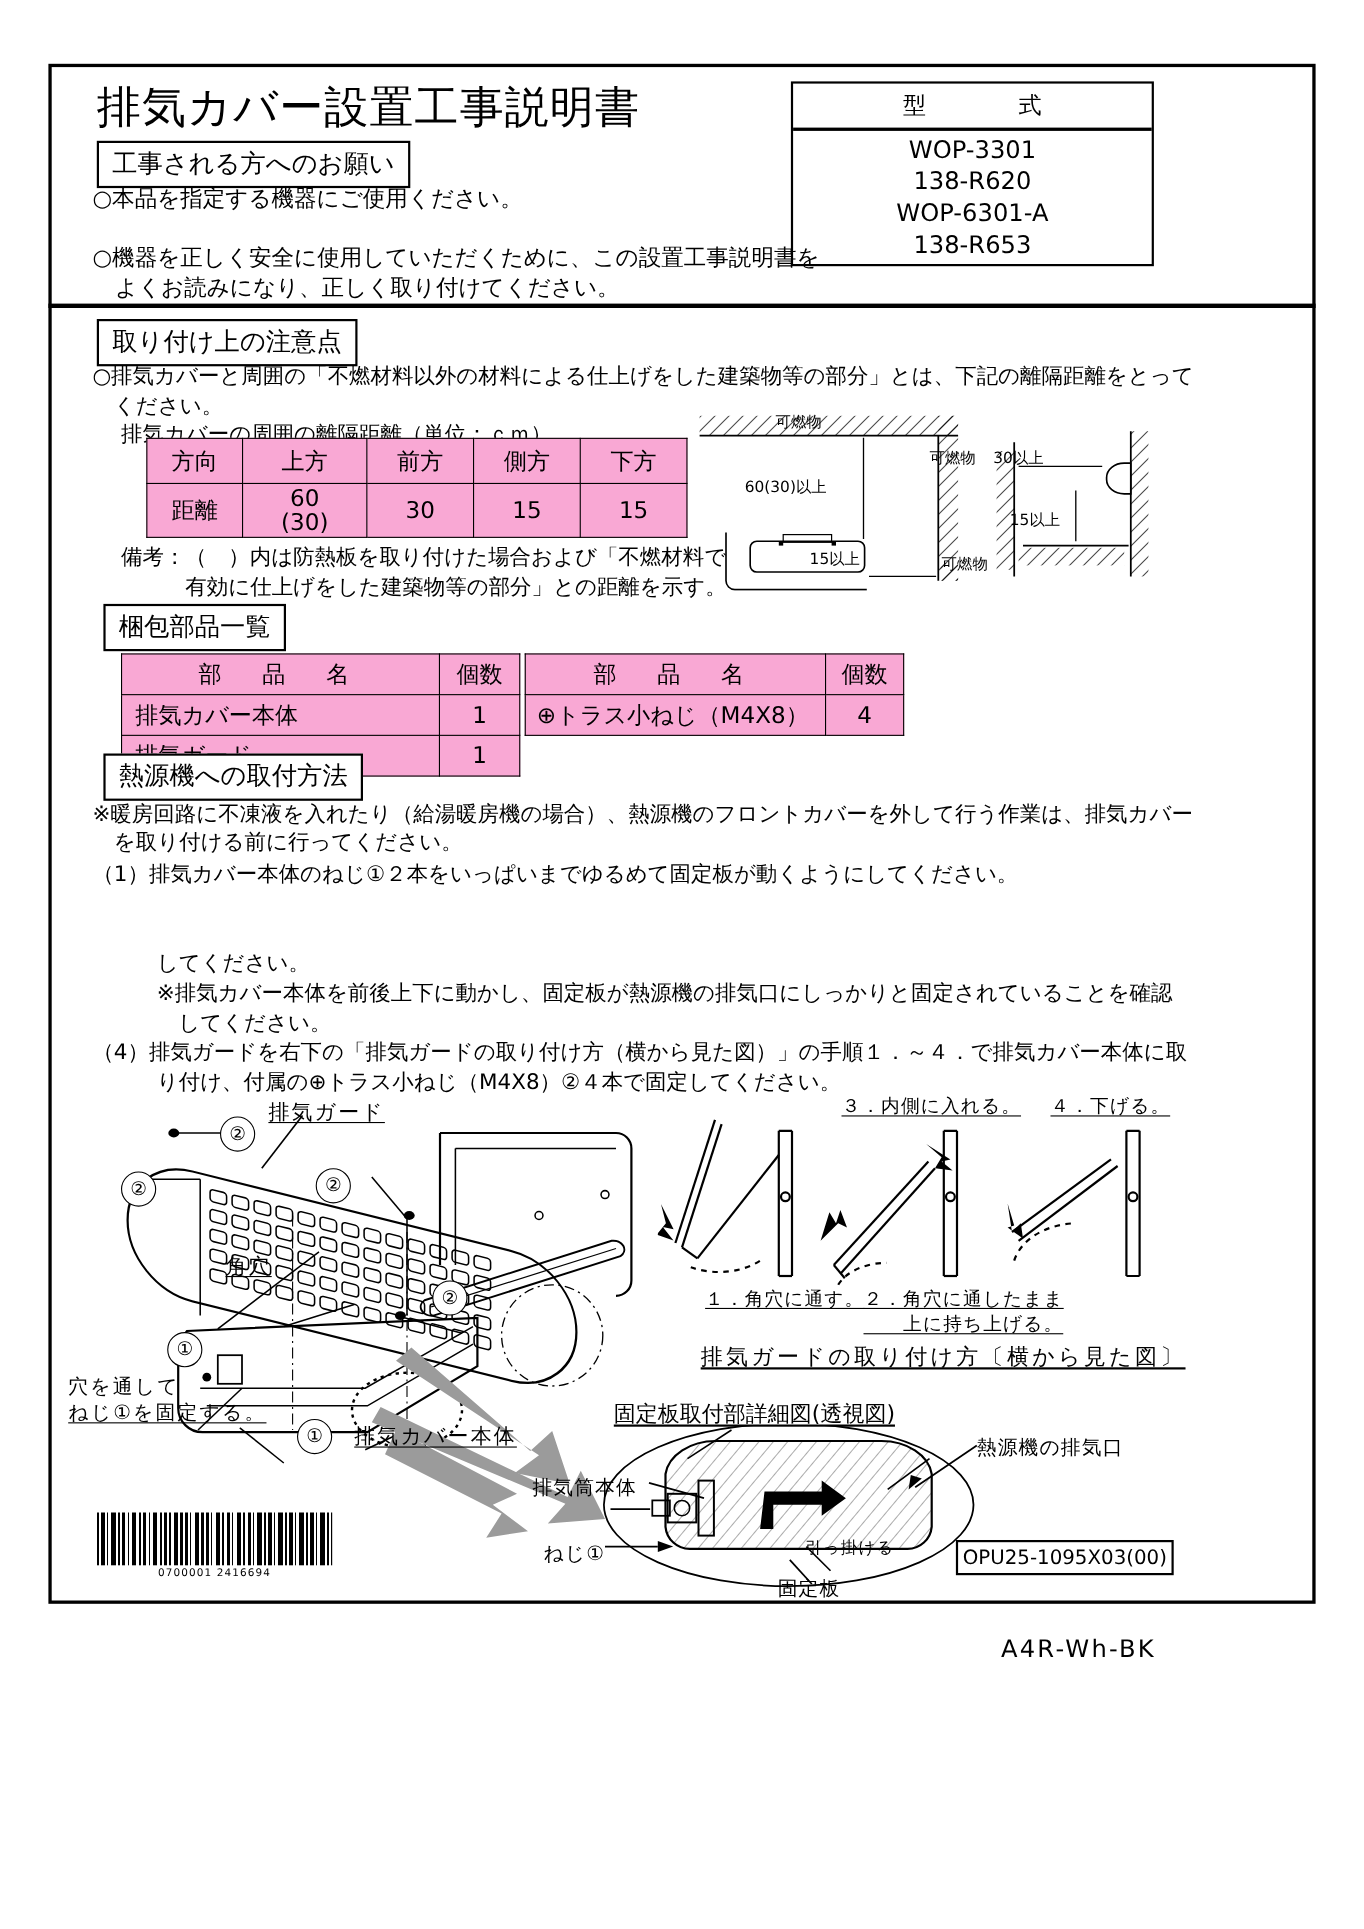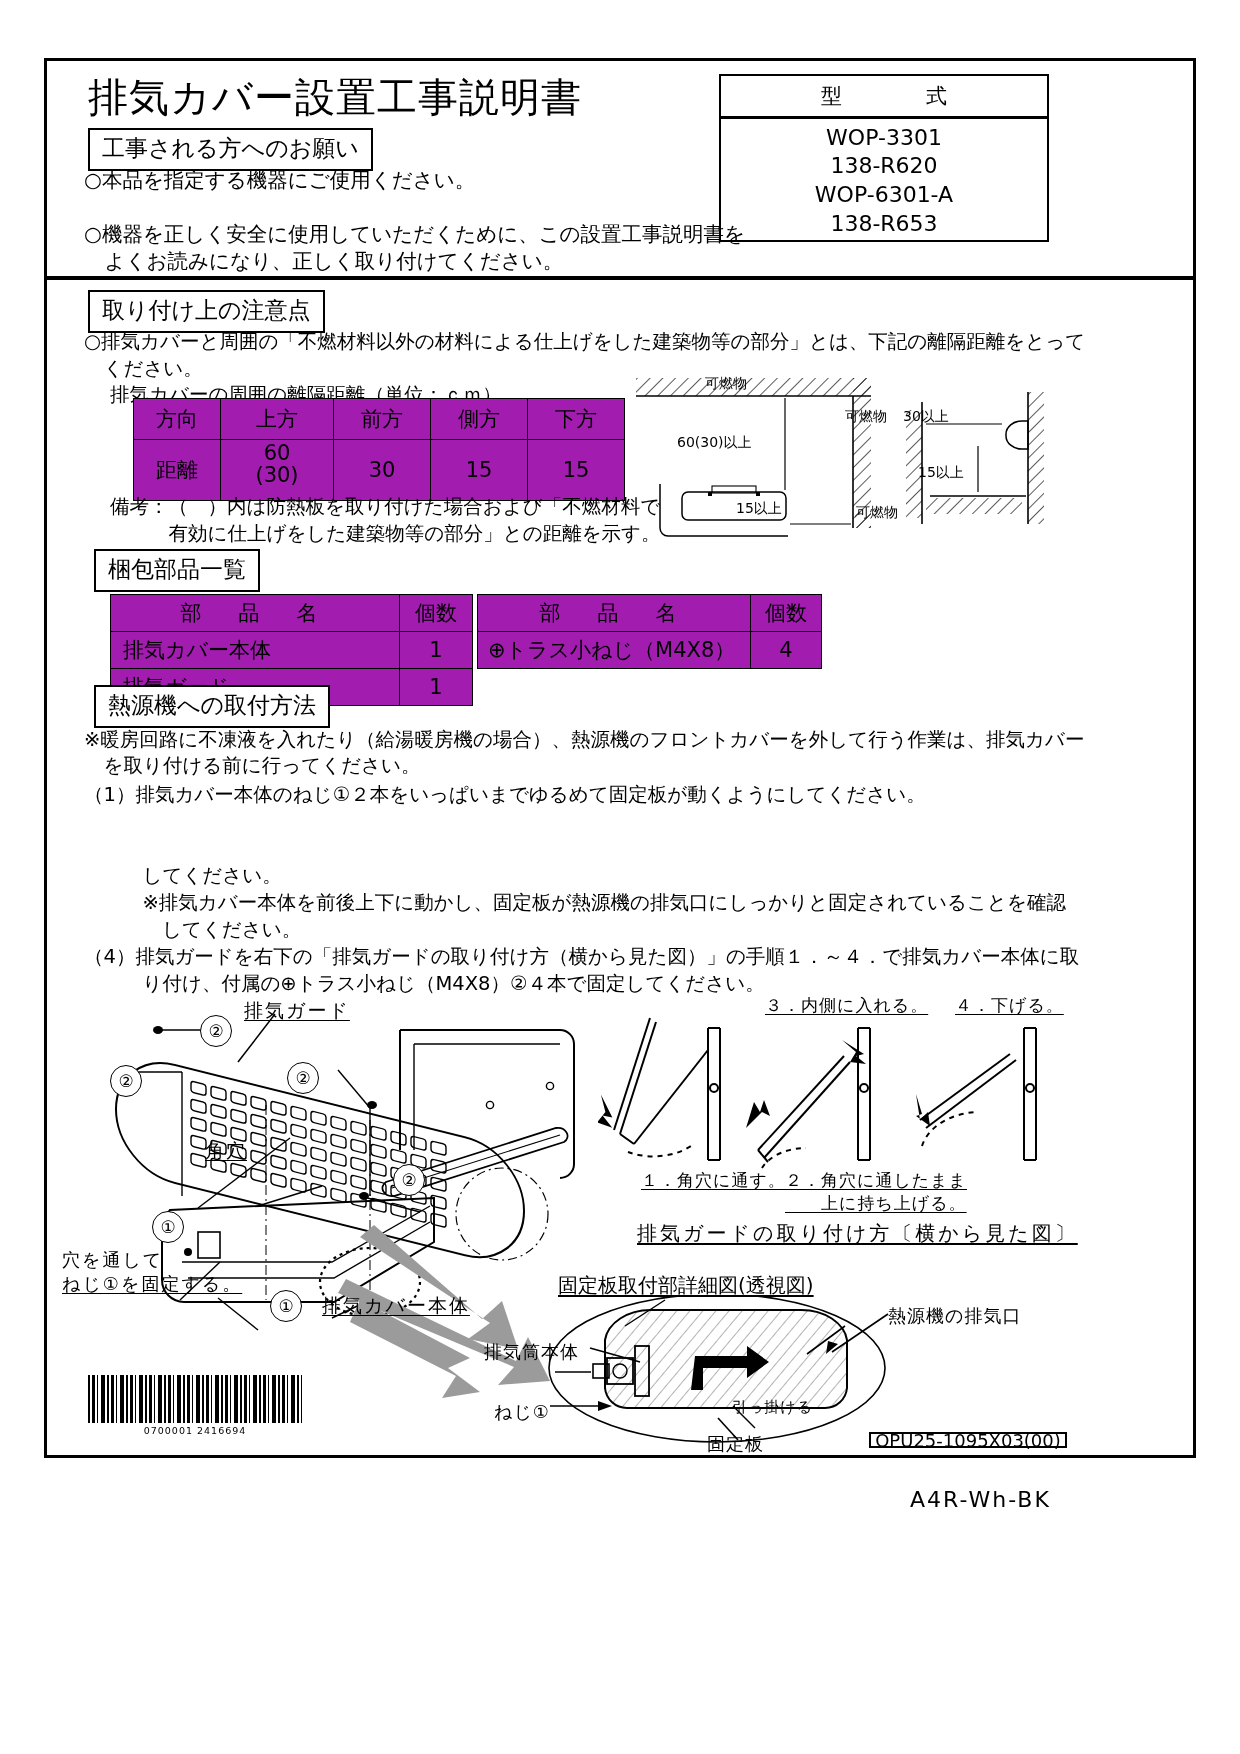--- a/index.html
+++ b/index.html
@@ -42,35 +42,35 @@
   .modelbox .mhead{
     height:40px;border-bottom:3px solid #000;display:flex;align-items:center;
     justify-content:center;font-size:21px;letter-spacing:14px;padding-left:14px;text-align:center;
   }
   .modelbox .mlist{
     display:flex;flex-direction:column;align-items:center;justify-content:center;
     height:124px;font-size:22px;line-height:1.30;
   }
 
   
-  table.grid{position:absolute;border-collapse:collapse;background:#a21caf;}
+  table.grid{position:absolute;border-collapse:collapse;background:#f9a8d4;}
   table.grid td,table.grid th{
     border:1.6px solid #000;text-align:center;font-weight:400;
     font-size:21px;padding:2px 4px;
   }
 
   
   #dist-table{left:133px;top:398px;}
   #dist-table td,#dist-table th{height:36px;}
   #dist-table .c0{width:78px;}
   #dist-table .c1{width:104px;}
   #dist-table .c2{width:88px;}
   #dist-table .c3{width:88px;}
   #dist-table .c4{width:88px;}
-  #dist-table .two{line-height:1.05;font-size:21px;padding-top:2px;padding-bottom:14px;}
+  #dist-table .two{line-height:1.05;font-size:21px;padding-top:2px;padding-bottom:2px;}
 
   
   #parts-a{left:110px;top:594px;}
   #parts-a .pn{width:272px;text-align:left;padding-left:12px;}
   #parts-a .qt{width:64px;}
   #parts-a td{height:32px;}
 
   #parts-b{left:477px;top:594px;}
   #parts-b .pn{width:258px;text-align:left;padding-left:10px;}
   #parts-b .qt{width:62px;}
@@ -80,23 +80,23 @@
   
   .barcode{position:absolute;left:88px;top:1375px;width:214px;height:62px;}
   .barcode .bars{width:100%;height:48px;
     background-image:repeating-linear-gradient(90deg,
       #000 0 2px,#fff 2px 4px,#000 4px 7px,#fff 7px 9px,
       #000 9px 10px,#fff 10px 13px,#000 13px 17px,#fff 17px 19px);
   }
   .barcode .bnum{font-size:9.5px;text-align:center;letter-spacing:1px;margin-top:2px;}
 
   .docnum{
-    position:absolute;left:869px;top:1400px;width:198px;height:16px;
+    position:absolute;left:869px;top:1400px;width:198px;height:32px;
     border:2px solid #000;box-sizing:border-box;display:flex;align-items:center;
-    justify-content:center;font-size:18px;margin-top:32px;
+    justify-content:center;font-size:18px;
   }
   .footer-code{position:absolute;left:910px;top:1487px;font-size:22px;letter-spacing:2px;}
 
   
   .dlabel{position:absolute;font-size:19px;white-space:pre;letter-spacing:2px;}
   .dlabel.u{text-decoration:underline;text-underline-offset:3px;}
   .dlabel.sm{font-size:17px;letter-spacing:1px;}
   .dlabel.tiny{font-size:13px;letter-spacing:0;}
 
   .circnum{

